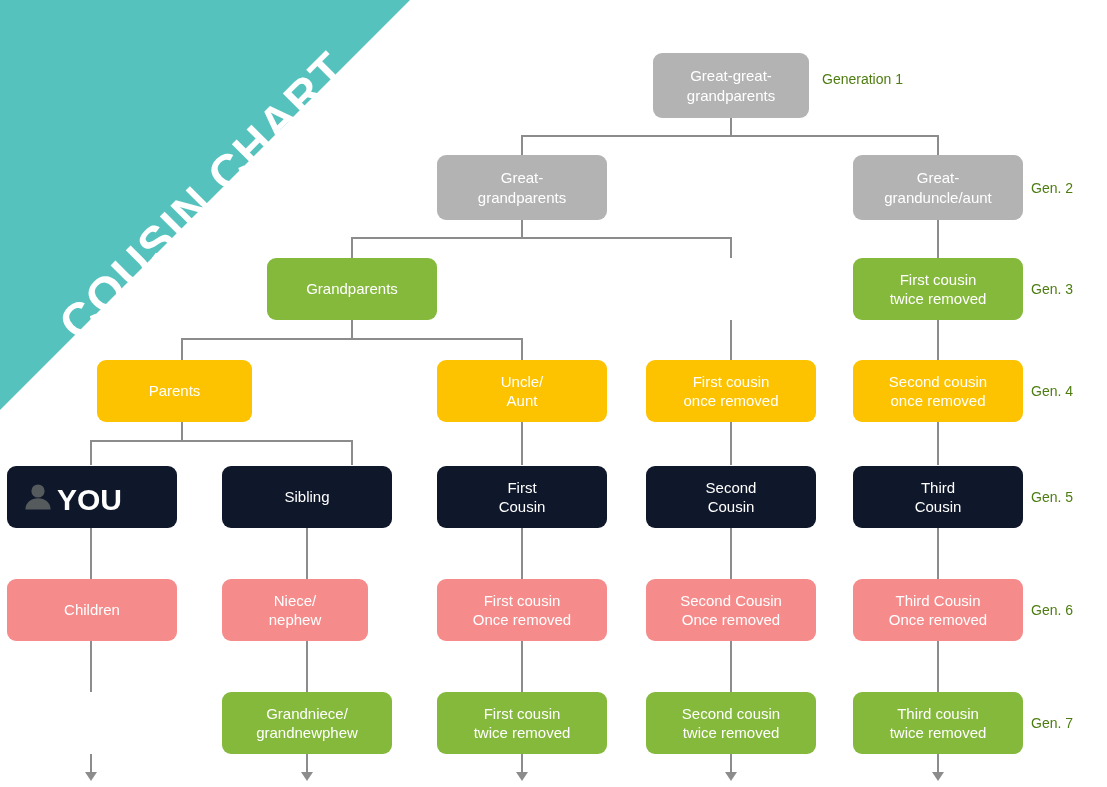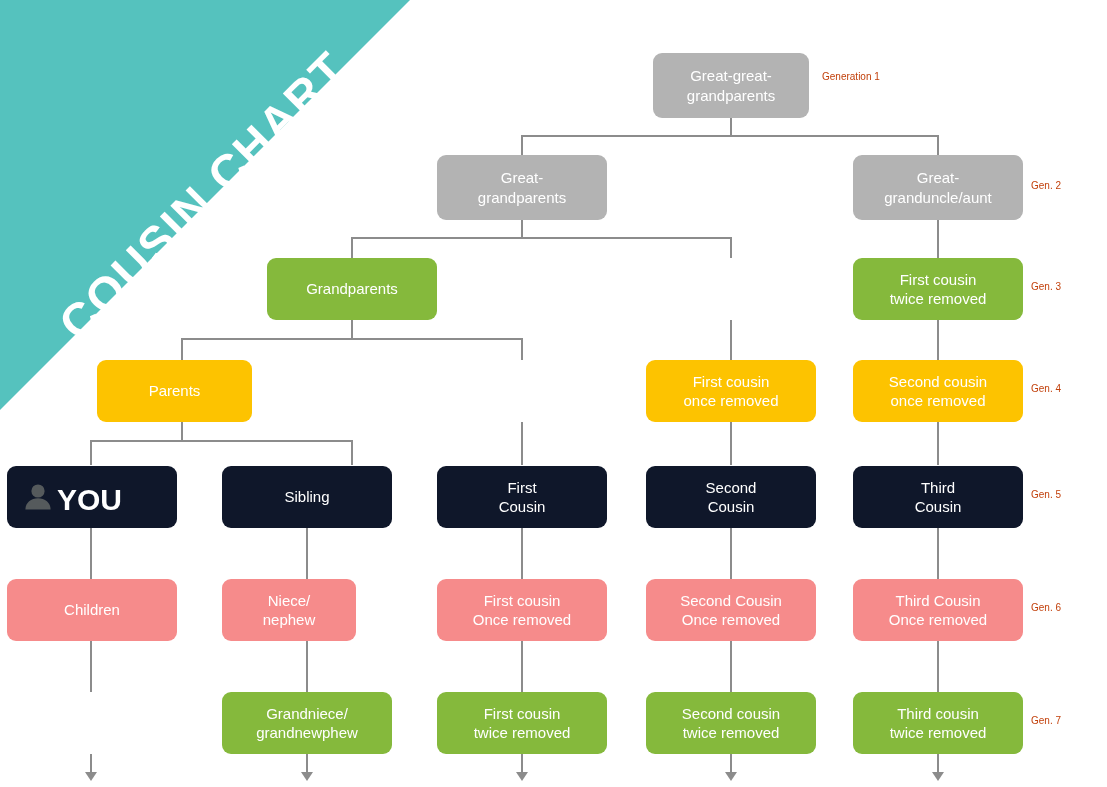--- a/index.html
+++ b/index.html
@@ -98,22 +98,22 @@
     line-height: 1;
     color: #ffffff;
     position: relative;
     top: 3px;
   }
   .person-icon svg { display: block; }
 
   
   .gen-label {
     position: absolute;
-    color: #c2410c;
-    font-size: 10px;
+    color: #4d7c0f;
+    font-size: 14px;
     white-space: nowrap;
   }
 </style>
 </head>
 <body>
 
 <div id="canvas">
 
   <div id="banner-triangle"></div>
   <div id="banner-title">COUSIN CHART</div>
@@ -179,20 +179,22 @@
   <div class="node c-gray" style="left:853px; top:155px; width:170px; height:65px;">Great-
 granduncle/aunt</div>
   <div class="gen-label" style="left:1031px; top:180px;">Gen. 2</div>
 
   <div class="node c-green" style="left:267px; top:258px; width:170px; height:62px;">Grandparents</div>
   <div class="node c-green" style="left:853px; top:258px; width:170px; height:62px;">First cousin
 twice removed</div>
   <div class="gen-label" style="left:1031px; top:281px;">Gen. 3</div>
 
   <div class="node c-orange" style="left:97px; top:360px; width:155px; height:62px;">Parents</div>
+  <div class="node c-orange" style="left:437px; top:360px; width:170px; height:62px;">Uncle/
+Aunt</div>
   <div class="node c-orange" style="left:646px; top:360px; width:170px; height:62px;">First cousin
 once removed</div>
   <div class="node c-orange" style="left:853px; top:360px; width:170px; height:62px;">Second cousin
 once removed</div>
   <div class="gen-label" style="left:1031px; top:383px;">Gen. 4</div>
 
   <div id="node-you" class="node c-teal" style="left:7px; top:466px; width:170px; height:62px;">
     <span id="you-inner">
       <span class="person-icon">
         <svg width="34" height="34" viewBox="0 0 34 34" aria-hidden="true">
@@ -206,21 +208,21 @@
   <div class="node c-teal" style="left:222px; top:466px; width:170px; height:62px;">Sibling</div>
   <div class="node c-teal" style="left:437px; top:466px; width:170px; height:62px;">First
 Cousin</div>
   <div class="node c-teal" style="left:646px; top:466px; width:170px; height:62px;">Second
 Cousin</div>
   <div class="node c-teal" style="left:853px; top:466px; width:170px; height:62px;">Third
 Cousin</div>
   <div class="gen-label" style="left:1031px; top:489px;">Gen. 5</div>
 
   <div class="node c-pink" style="left:7px; top:579px; width:170px; height:62px;">Children</div>
-  <div class="node c-pink" style="left:222px; top:579px; width:134px; height:62px;">Niece/
+  <div class="node c-pink" style="left:222px; top:579px; width:146px; height:62px;">Niece/
 nephew</div>
   <div class="node c-pink" style="left:437px; top:579px; width:170px; height:62px;">First cousin
 Once removed</div>
   <div class="node c-pink" style="left:646px; top:579px; width:170px; height:62px;">Second Cousin
 Once removed</div>
   <div class="node c-pink" style="left:853px; top:579px; width:170px; height:62px;">Third Cousin
 Once removed</div>
   <div class="gen-label" style="left:1031px; top:602px;">Gen. 6</div>
 
   <div class="node c-green" style="left:222px; top:692px; width:170px; height:62px;">Grandniece/

